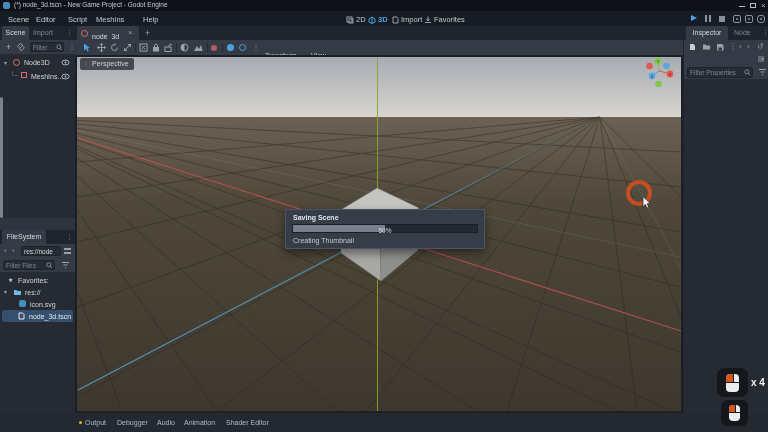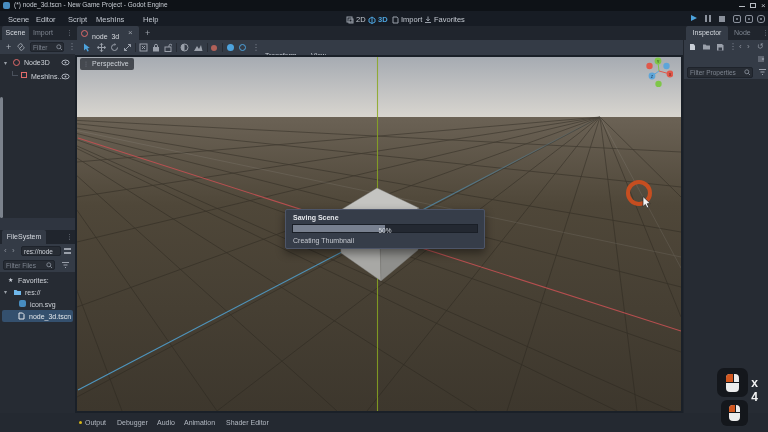--- a/index.html
+++ b/index.html
@@ -81,21 +81,21 @@
   #output-dot { left:79px; top:8px; width:3px; height:3px; border-radius:50%; background:#d7b616; }
 
   
   #click-ring { left:626px; top:180px; width:26px; height:26px; border:4px solid #cc4e1f;
                 border-radius:50%; opacity:.95; }
   .mouse-badge { background:#14171c; border-radius:7px; display:flex; align-items:center; justify-content:center; }
   .mouse-body { position:relative; background:#ececec; border-radius:4px; overflow:hidden; }
   .mouse-lb { position:absolute; left:0; top:0; width:50%; height:45%; background:#d2571f; }
   .mouse-vline { position:absolute; left:50%; top:0; width:1px; height:45%; background:#14171c; }
   .mouse-hline { position:absolute; left:0; top:45%; width:100%; height:1px; background:#14171c; }
-  #click-count { left:751px; top:377px; font-size:12px; font-weight:bold; color:#f2f2f2;font-family:Liberation Mono, monospace; }
+  #click-count { left:751px; top:377px; font-size:10px; font-weight:bold; color:#f2f2f2; }
 </style>
 </head>
 <body>
 
 <div class="abs" id="titlebar">
   <div class="abs" id="app-icon"></div>
   <div class="abs txt" id="title-text">(*) node_3d.tscn - New Game Project - Godot Engine</div>
   <div class="abs" id="btn-min" style="left:739px;"></div>
   <div class="abs" id="btn-max" style="left:750px;"></div>
   <div class="abs winbtn" style="left:761px;">×</div>

